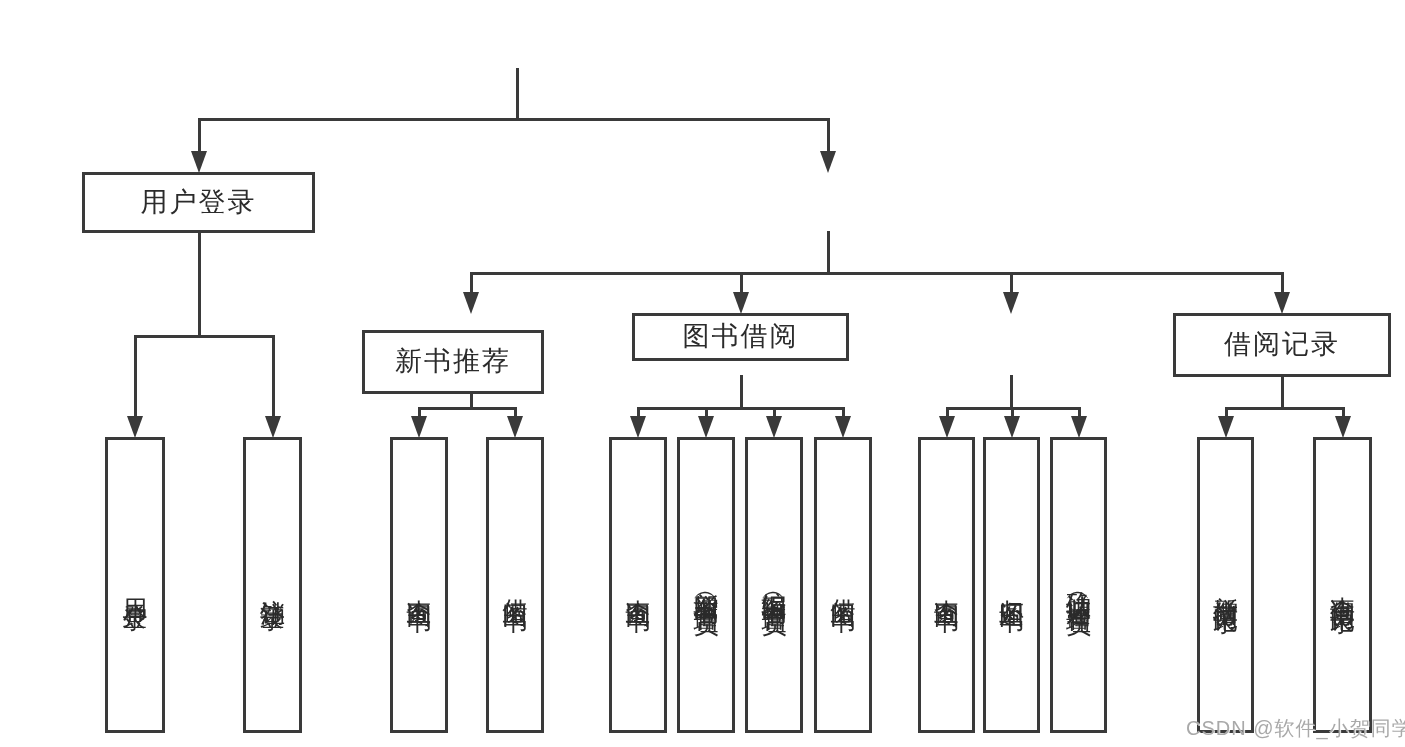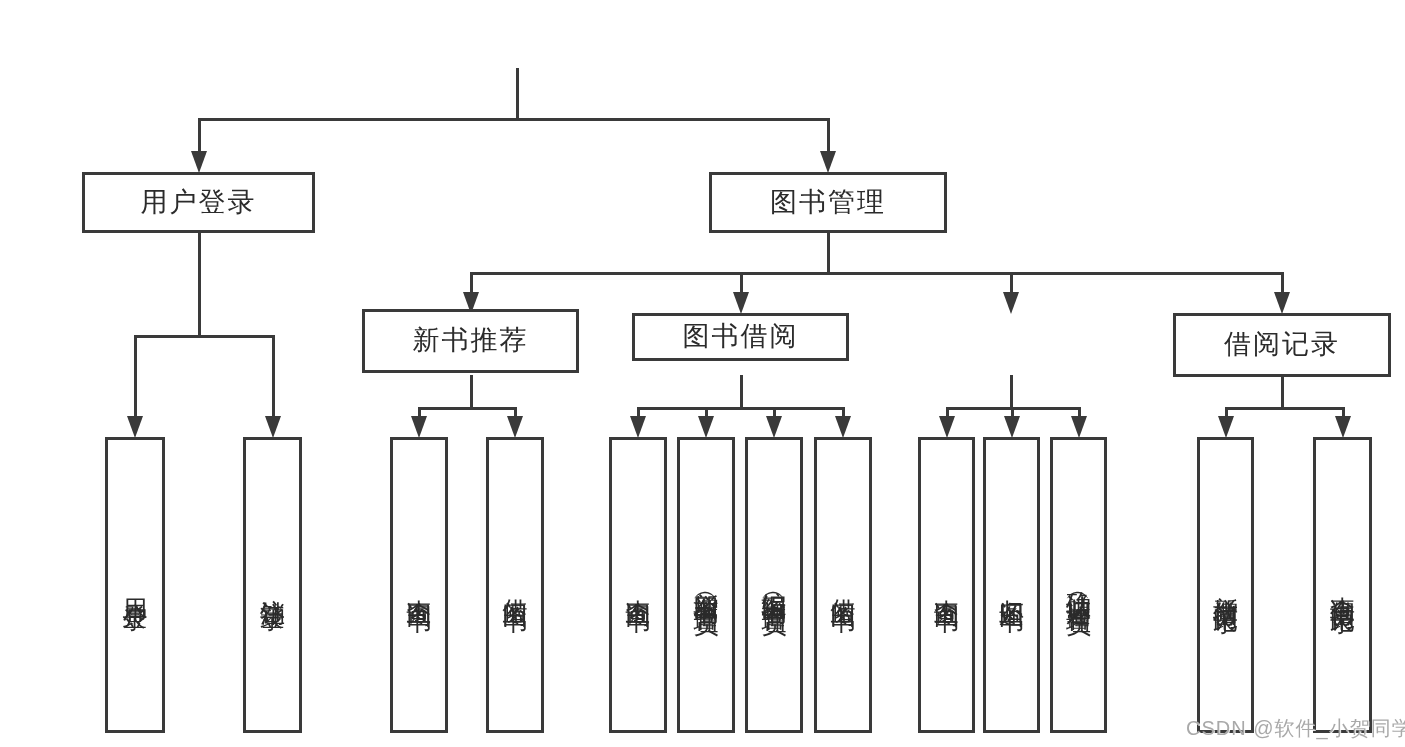--- a/index.html
+++ b/index.html
@@ -64,24 +64,21 @@
   }
 </style>
 </head>
 <body>
 
 <div id="canvas">
   <div class="watermark">CSDN @软件_小贺同学</div>
     <div class="node" style="left: 82px; top: 172px; width: 233px; height: 61px;">
       <span class="node-label">用户登录</span>
     </div>
-    <div class="node" style="left: 709px; top: 172px; width: 238px; height: 61px;">
-      <span class="node-label">图书管理</span>
-    </div>
-    <div class="node" style="left: 362px; top: 309px; width: 217px; height: 64px;">
+    <div class="node" style="left: 362px; top: 330px; width: 182px; height: 64px;">
       <span class="node-label">新书推荐</span>
     </div>
     <div class="node" style="left: 632px; top: 313px; width: 217px; height: 48px;">
       <span class="node-label">图书借阅</span>
     </div>
     <div class="node" style="left: 1173px; top: 313px; width: 218px; height: 64px; text-align: center;">
       <span class="node-label">借阅记录</span>
     </div>
     <div class="node vertical" style="left: 105px; top: 437px; width: 60px; height: 296px;">
       <span class="node-label">用户登录</span>

